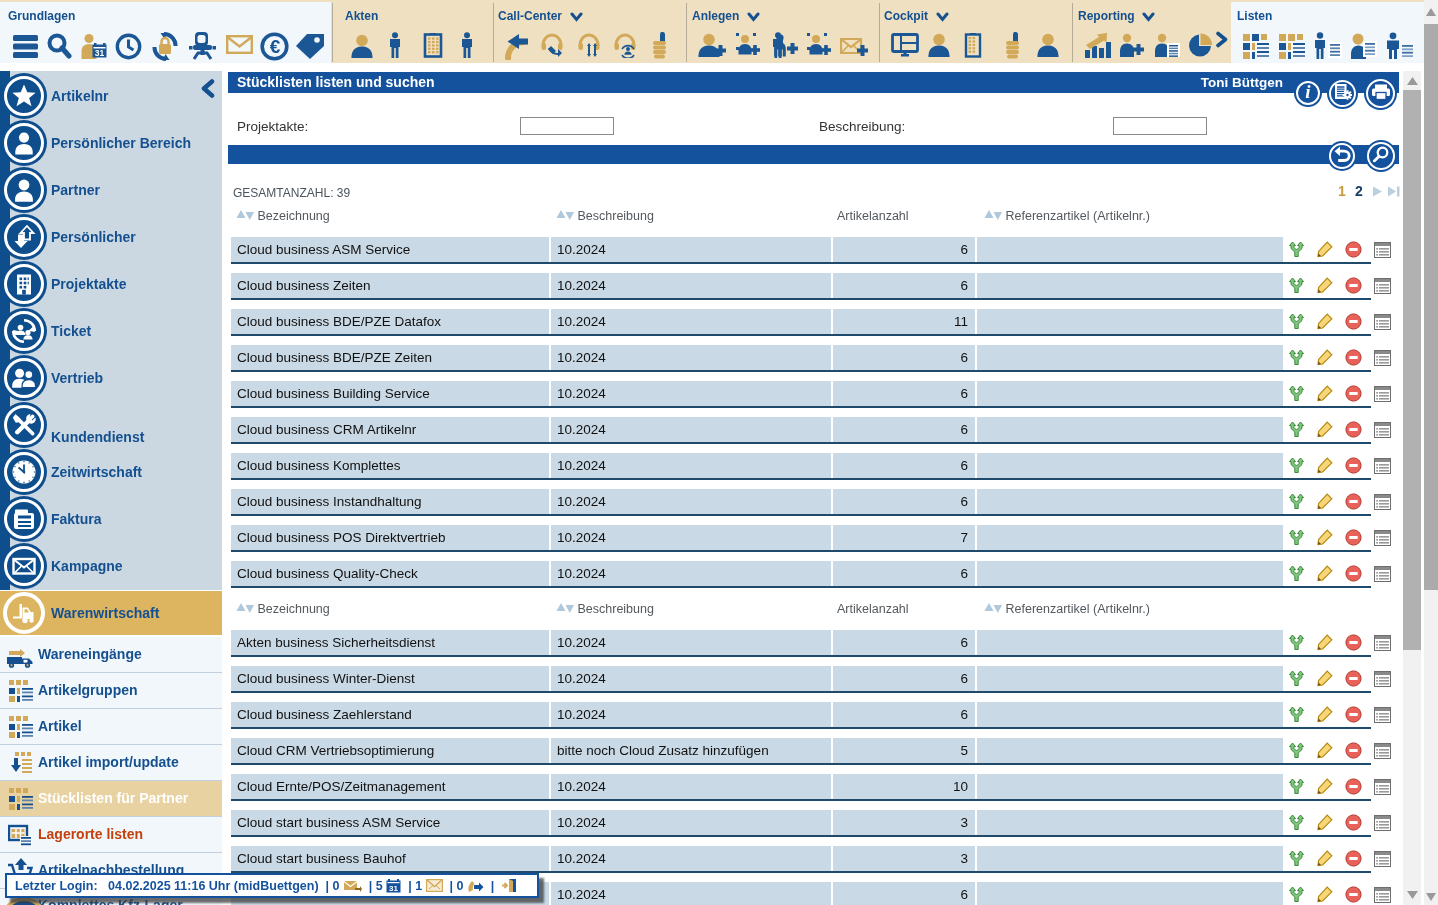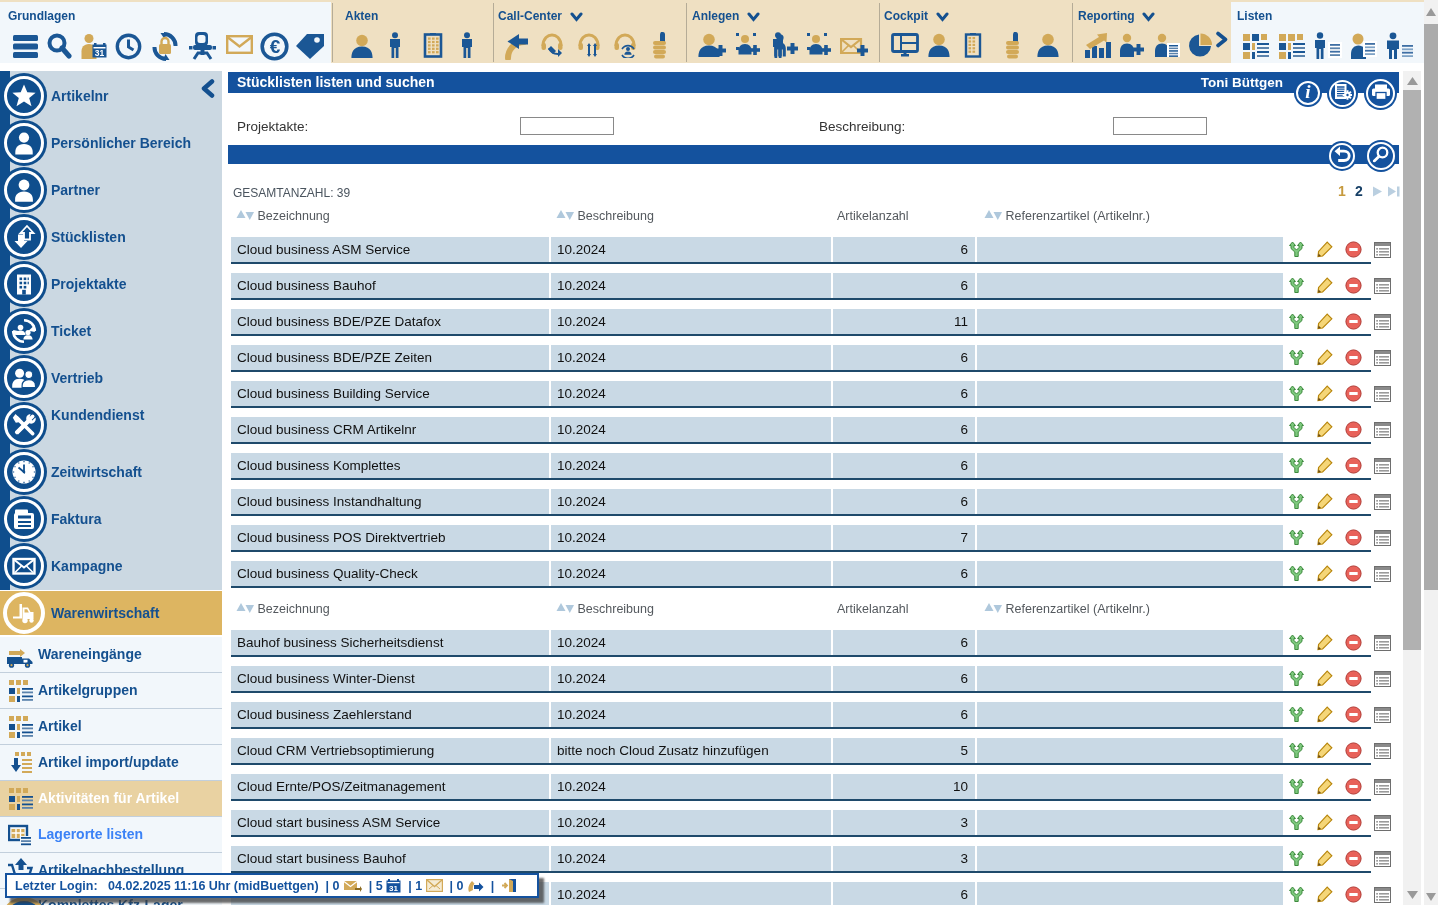--- a/index.html
+++ b/index.html
@@ -455,21 +455,21 @@
     </div>
     <div class="sbtxt" style="left:51px;top:182px">Partner</div>
     <div class="circ" style="left:1px;top:214px;width:46px;height:46px"></div>
     <div class="ring" style="left:4px;top:217px;width:40px;height:40px"></div>
     <div class="ic" style="left:11px;top:224px">
       <svg width="26" height="26" viewBox="0 0 26 26">
         <path d="M16 2 L22.5 9 L19 9 L19 15.5 L13 15.5 L13 9 L9.5 9 Z" fill="none" stroke="#fff" stroke-width="1.8"></path>
         <path d="M10 24 L3.5 17 L7 17 L7 10.5 L13 10.5 L13 17 L16.5 17 Z" fill="#fff"></path>
       </svg>
     </div>
-    <div class="sbtxt" style="left:51px;top:229px">Stücklisten</div>
+    <div class="sbtxt" style="left:51px;top:229px">Persönlicher</div>
     <div class="circ" style="left:1px;top:261px;width:46px;height:46px"></div>
     <div class="ring" style="left:4px;top:264px;width:40px;height:40px"></div>
     <div class="ic" style="left:11px;top:271px">
       <svg width="26" height="26" viewBox="0 0 26 26">
         <rect x="6" y="3.5" width="14" height="20" fill="#fff"></rect>
         <rect x="8.5" y="6.5" width="2.6" height="2.6" fill="#0F4E8D"></rect>
         <rect x="12.7" y="6.5" width="2.6" height="2.6" fill="#0F4E8D"></rect>
         <rect x="16.6" y="6.5" width="1.2" height="2.6" fill="#0F4E8D"></rect>
         <rect x="8.5" y="10.7" width="2.6" height="2.6" fill="#0F4E8D"></rect>
         <rect x="12.7" y="10.7" width="2.6" height="2.6" fill="#0F4E8D"></rect>
@@ -509,21 +509,21 @@
     <div class="circ" style="left:1px;top:402px;width:46px;height:46px"></div>
     <div class="ring" style="left:4px;top:405px;width:40px;height:40px"></div>
     <div class="ic" style="left:11px;top:412px">
       <svg width="26" height="26" viewBox="0 0 26 26">
         <rect x="1" y="11.2" width="26" height="3.6" rx="1.6" fill="#fff" transform="rotate(45 13 13)"></rect>
         <rect x="1" y="11.2" width="26" height="3.6" rx="1.6" fill="#fff" transform="rotate(-45 13 13)"></rect>
         <path d="M19.5 2 c-2.7 0.4-4.3 2.1-4.3 4.5 0 0.7 0.2 1.4 0.5 2 L4.4 20 7 22.6 18.3 11.3 c0.6 0.3 1.2 0.4 1.9 0.4 2.6 0 4.6-2 4.6-4.6 0-0.6-0.1-1.2-0.4-1.7 L21.3 8.5 18.5 5.7 Z" fill="#fff"></path>
         <path d="M4.5 2 L9.5 7 L7.8 10.2 L4.8 10.8 L1.8 5.8 Z" fill="#fff"></path>
       </svg>
     </div>
-    <div class="sbtxt" style="left:51px;top:407px">Kundendienst</div>
+    <div class="sbtxt" style="left:51px;top:429px">Kundendienst</div>
     <div class="circ" style="left:1px;top:449px;width:46px;height:46px"></div>
     <div class="ring" style="left:4px;top:452px;width:40px;height:40px"></div>
     <div class="ic" style="left:11px;top:459px">
       <svg width="26" height="26" viewBox="0 0 26 26">
         <circle cx="13" cy="13" r="11.5" fill="#fff"></circle>
         <line x1="22.8" y1="13.0" x2="24.0" y2="13.0" stroke="#0F4E8D" stroke-width="1.2"></line>
         <line x1="21.487051124185" y1="17.899996246475105" x2="22.526281874085207" y2="18.499995786859813" stroke="#0F4E8D" stroke-width="1.2"></line>
         <line x1="17.900007507046915" y1="21.487044622887517" x2="18.500008426277148" y2="22.526274576710478" stroke="#0F4E8D" stroke-width="1.2"></line>
         <line x1="13.00001300258999" y1="22.799999999991375" x2="13.000014594743867" y2="23.99999999999032" stroke="#0F4E8D" stroke-width="1.2"></line>
         <line x1="8.100015014105328" y1="21.487057625467543" x2="7.500016852567205" y2="22.52628917144316" stroke="#0F4E8D" stroke-width="1.2"></line>
@@ -645,34 +645,34 @@
         <rect x="1" y="10" width="6" height="6" fill="#14508F"></rect>
         <rect x="9" y="10" width="3" height="6" fill="#D2A958"></rect>
         <rect x="14" y="10" width="11" height="1.8" fill="#14508F"></rect>
         <rect x="14" y="13.5" width="11" height="1.8" fill="#5B83AC"></rect>
         <rect x="1" y="18" width="6" height="6" fill="#D2A958"></rect>
         <rect x="9" y="18" width="3" height="6" fill="#14508F"></rect>
         <rect x="14" y="17.5" width="11" height="1.8" fill="#14508F"></rect>
         <rect x="14" y="21" width="11" height="1.8" fill="#5B83AC"></rect>
       </svg>
     </div>
-    <div class="smtxt" style="left:38px;top:790px;color:#fff">Aktivitäten für Artikel</div>
+    <div class="smtxt" style="left:38px;top:790px;color:#fff">Stücklisten für Partner</div>
     <div class="ab" style="left:0;top:852px;width:222px;height:1px;background:#C2CFDC"></div>
     <div class="ic" style="left:8px;top:822px">
       <svg width="26" height="26" viewBox="0 0 26 26">
         <rect x="1" y="4" width="18" height="14" fill="none" stroke="#14508F" stroke-width="2.4"></rect>
         <rect x="3.5" y="7" width="13" height="9" fill="#D2A958"></rect>
         <path d="M8 7 L8 16 M12.5 7 L12.5 16 M3.5 11 L16.5 11" stroke="#fff" stroke-width="1.4"></path>
         <rect x="12" y="14" width="12" height="10" fill="#F2F7FB"></rect>
         <rect x="13" y="15" width="10" height="1.8" fill="#14508F"></rect>
         <rect x="13" y="18.2" width="10" height="1.8" fill="#5B83AC"></rect>
         <rect x="13" y="21.4" width="10" height="1.8" fill="#14508F"></rect>
       </svg>
     </div>
-    <div class="smtxt" style="left:38px;top:826px;color:#3b82f6">Lagerorte listen</div>
+    <div class="smtxt" style="left:38px;top:826px;color:#c2410c">Lagerorte listen</div>
     <div class="ab" style="left:0;top:888px;width:222px;height:1px;background:#C2CFDC"></div>
     <div class="ic" style="left:7px;top:856px">
       <svg width="30" height="30" viewBox="0 0 30 30">
         <path d="M14 2 L20 9 L16.5 9 L16.5 14 L11.5 14 L11.5 9 L8 9 Z" fill="#14508F"></path>
         <path d="M1 9 L5 9 L8.5 20 L22 20 L24.5 12 L20 12" fill="none" stroke="#14508F" stroke-width="2.4"></path>
         <circle cx="11" cy="25" r="2.4" fill="#14508F"></circle>
         <circle cx="20" cy="25" r="2.4" fill="#14508F"></circle>
       </svg>
     </div>
     <div class="smtxt" style="left:38px;top:862px;color:#14508F">Artikelnachbestellung</div>
@@ -800,21 +800,21 @@
         <rect x="5" y="12" width="10" height="1.6" fill="#9a9a9a"></rect>
         <rect x="2.2" y="6" width="1.8" height="1.6" fill="#9a9a9a"></rect>
         <rect x="2.2" y="9" width="1.8" height="1.6" fill="#9a9a9a"></rect>
         <rect x="2.2" y="12" width="1.8" height="1.6" fill="#9a9a9a"></rect>
       </svg>
     </div>
     <div class="cell" style="left:231px;top:273px;width:318px"></div>
     <div class="cell" style="left:551px;top:273px;width:280px"></div>
     <div class="cell" style="left:833px;top:273px;width:142px"></div>
     <div class="cell" style="left:977px;top:273px;width:306px"></div>
-    <div class="ctext" style="left:237px;top:273px">Cloud business Bauhof</div>
+    <div class="ctext" style="left:237px;top:273px">Cloud business Zeiten</div>
     <div class="ctext" style="left:557px;top:273px">10.2024</div>
     <div class="ctext" style="left:833px;top:273px;width:135px;text-align:right">6</div>
     <div class="rowline" style="left:231px;top:298px;width:1140px"></div>
     <div class="ic" style="left:1288px;top:277px">
       <svg width="17" height="17" viewBox="0 0 17 17">
         <path d="M1.5 4.5 L4.5 1 L7.5 4.5 L6 4.5 L6 6.5 L8.5 9 L11 6.5 L11 4.5 L9.5 4.5 L12.5 1 L15.5 4.5 L14 4.5 L14 7.5 L10.2 11 L10.2 15.5 L6.8 15.5 L6.8 11 L3 7.5 L3 4.5 Z" fill="#7DC87D" stroke="#3E8A3E" stroke-width="1"></path>
       </svg>
     </div>
     <div class="ic" style="left:1316px;top:277px">
       <svg width="17" height="17" viewBox="0 0 17 17">
@@ -1146,21 +1146,21 @@
       </svg> Beschreibung</div>
     <div class="hdr-cell" style="left:837px;top:602px">Artikelanzahl</div>
     <div class="hdr-cell" style="left:984px;top:602px"><svg width="18" height="12" style="vertical-align:-1px">
         <path d="M5 1 L9.5 9 L0.5 9 Z" fill="#AFC8DC"></path>
         <path d="M9.5 3 L18 3 L13.75 11 Z" fill="#AFC8DC"></path>
       </svg> Referenzartikel (Artikelnr.)</div>
     <div class="cell" style="left:231px;top:630px;width:318px"></div>
     <div class="cell" style="left:551px;top:630px;width:280px"></div>
     <div class="cell" style="left:833px;top:630px;width:142px"></div>
     <div class="cell" style="left:977px;top:630px;width:306px"></div>
-    <div class="ctext" style="left:237px;top:630px">Bauhof business Sicherheitsdienst</div>
+    <div class="ctext" style="left:237px;top:630px">Akten business Sicherheitsdienst</div>
     <div class="ctext" style="left:557px;top:630px">10.2024</div>
     <div class="ctext" style="left:833px;top:630px;width:135px;text-align:right">6</div>
     <div class="rowline" style="left:231px;top:655px;width:1140px"></div>
     <div class="ic" style="left:1288px;top:634px">
       <svg width="17" height="17" viewBox="0 0 17 17">
         <path d="M1.5 4.5 L4.5 1 L7.5 4.5 L6 4.5 L6 6.5 L8.5 9 L11 6.5 L11 4.5 L9.5 4.5 L12.5 1 L15.5 4.5 L14 4.5 L14 7.5 L10.2 11 L10.2 15.5 L6.8 15.5 L6.8 11 L3 7.5 L3 4.5 Z" fill="#7DC87D" stroke="#3E8A3E" stroke-width="1"></path>
       </svg>
     </div>
     <div class="ic" style="left:1316px;top:634px">
       <svg width="17" height="17" viewBox="0 0 17 17">

